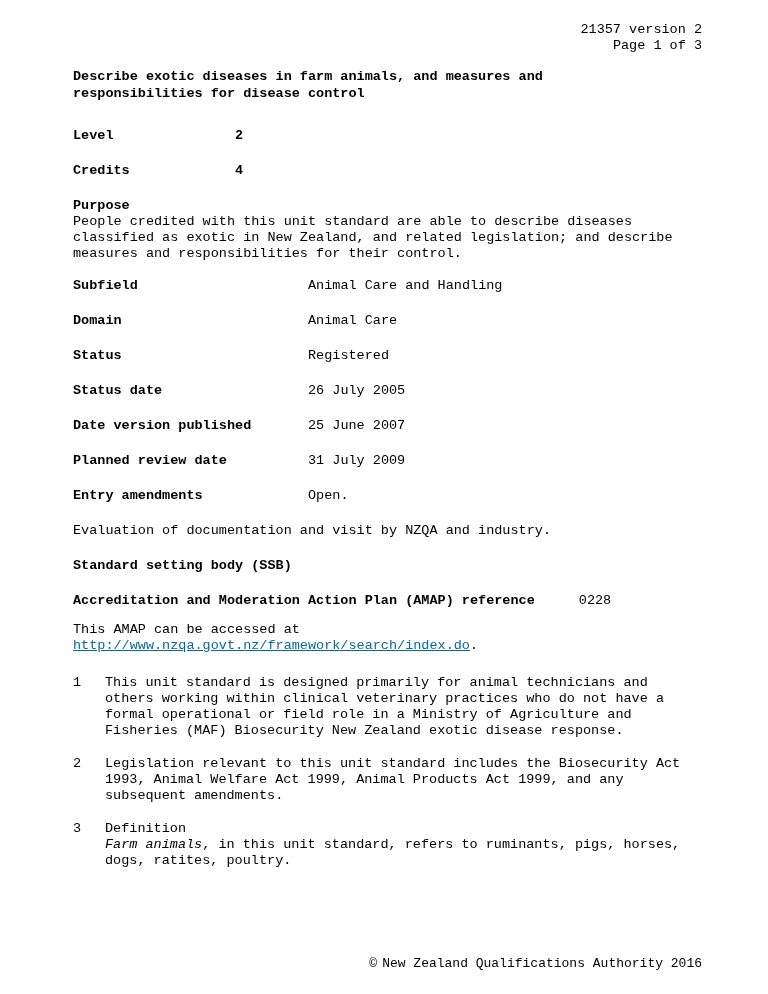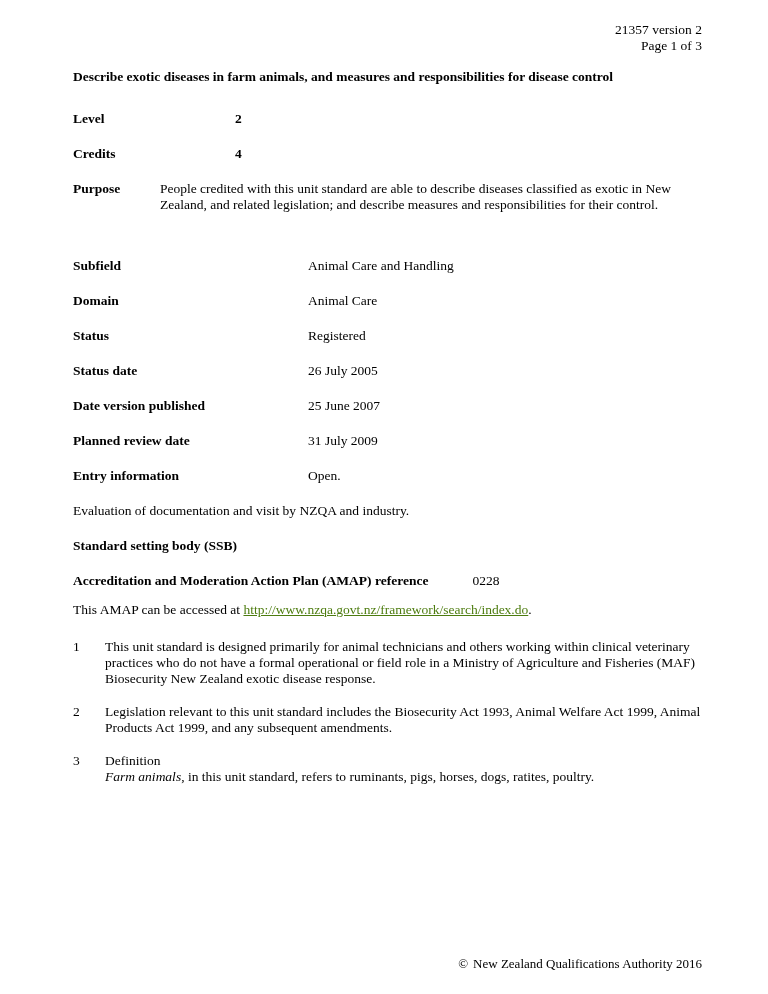--- a/index.html
+++ b/index.html
@@ -4,46 +4,46 @@
 <style>
   * { margin: 0; padding: 0; box-sizing: border-box; }
   html, body { background: #ffffff; }
   .page {
     position: relative;
     width: 768px;
     height: 994px;
     margin: 0 auto;
     background: #ffffff;
     color: #000000;
-    font-family: Liberation Serif, serif;
+    font-family: Liberation Mono, monospace;
     font-size: 13.5px;
     line-height: 16px;
     padding: 22px 66px 0 73px;
     overflow: hidden;
   }
   .doc-header { text-align: right; margin-bottom: 14px; }
   .doc-title {
     font-size: 13.5px;
     font-weight: bold;
     line-height: 17px;
     max-width: 560px;
     margin-bottom: 26px;
   }
   .row { display: flex; align-items: flex-start; margin-bottom: 19px; }
-  .row-purpose-gap { margin-bottom: 45px; }
+  .row-purpose-gap { margin-bottom: 16px; flex-direction: column; }
   .label { font-weight: bold; flex-shrink: 0; }
   .lc-label { width: 162px; }
   .purpose-label { width: 87px; }
   .detail-label { width: 235px; padding-right: 10px; }
   .value { flex: 1; }
   .bold { font-weight: bold; }
   .amap-row { margin-bottom: 13px; }
   .amap-value { margin-left: 44px; font-weight: normal; }
   .amap-access { margin-bottom: 21px; }
-  .link { color: #4d7c0f; text-decoration: underline; cursor: pointer; }
+  .link { color: #0369a1; text-decoration: underline; cursor: pointer; }
   .section-heading { font-weight: bold; margin-bottom: 16px; }
   .note { display: flex; align-items: flex-start; margin-bottom: 17px; }
   .note-number { width: 32px; flex-shrink: 0; }
   .note-text { flex: 1; }
   .italic { font-style: italic; }
   .doc-footer {
     position: absolute;
     right: 66px;
     bottom: 24px;
     font-size: 13px;
@@ -103,21 +103,21 @@
     <div class="label detail-label">Date version published</div>
     <div class="value">25 June 2007</div>
   </div>
 
   <div class="row">
     <div class="label detail-label">Planned review date</div>
     <div class="value">31 July 2009</div>
   </div>
 
   <div class="row">
-    <div class="label detail-label">Entry information</div>
+    <div class="label detail-label">Entry amendments</div>
     <div class="value">Open.</div>
   </div>
 
   <div class="row">
     <div class="value">Evaluation of documentation and visit by NZQA and industry.</div>
   </div>
 
   <div class="row">
     <div class="label detail-label">Standard setting body (SSB)</div>
   </div>

